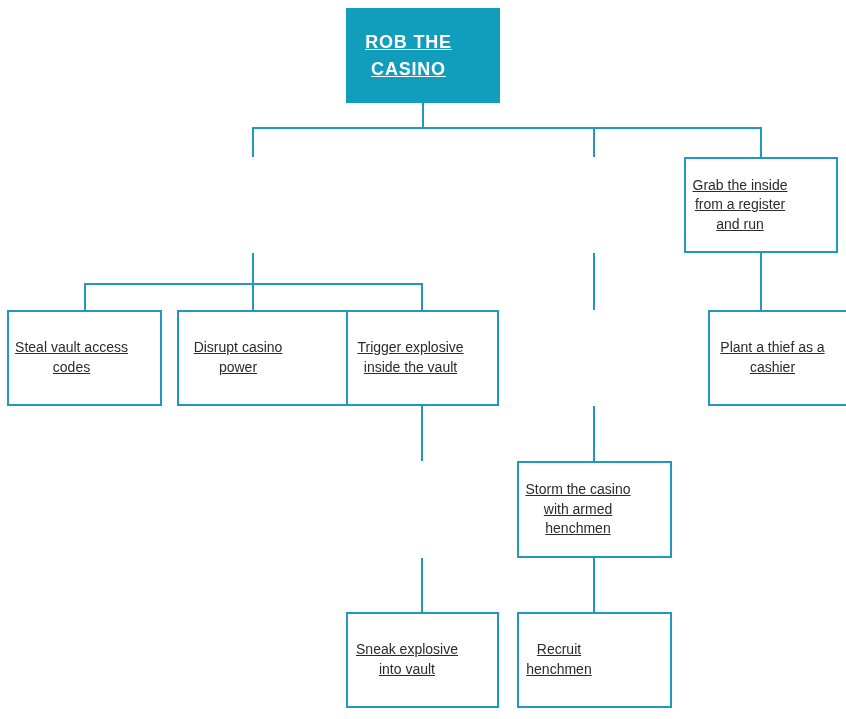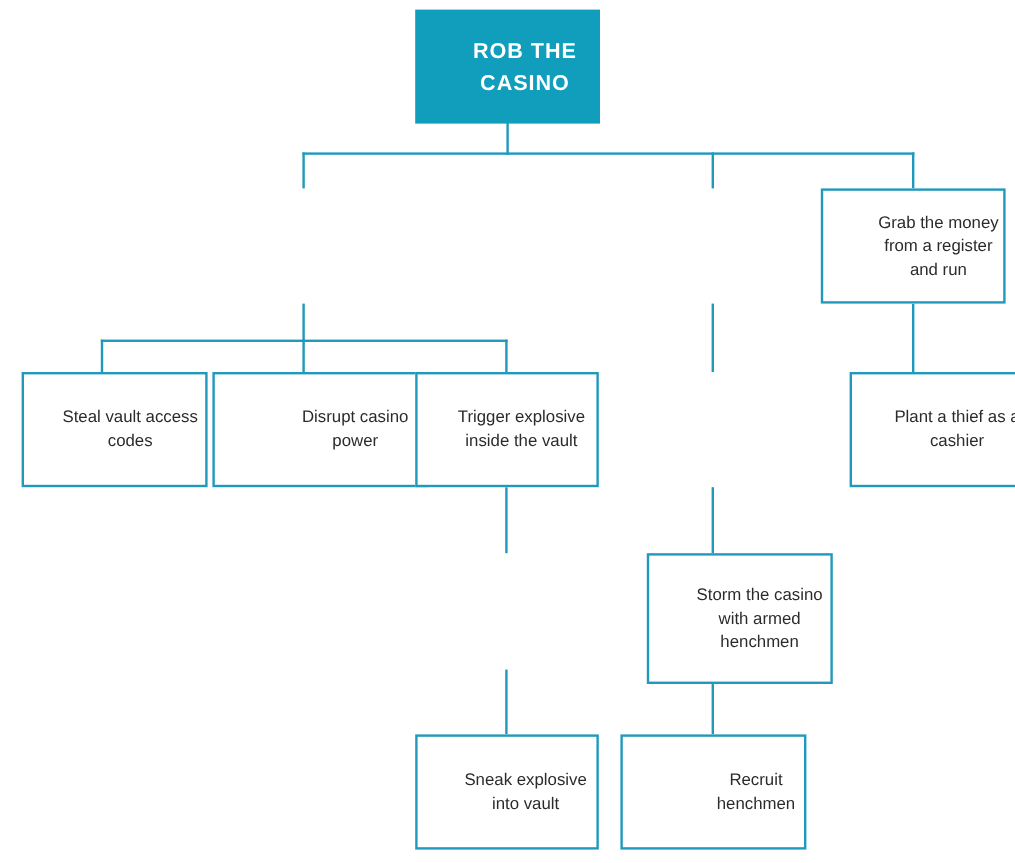--- a/index.html
+++ b/index.html
@@ -15,25 +15,26 @@
     font-family: "Liberation Sans", "DejaVu Sans", sans-serif;
     overflow: hidden;
   }
   .box {
     position: absolute;
     box-sizing: border-box;
     background: #ffffff;
     border: 2px solid #2199bc;
     display: flex;
     align-items: center;
-    justify-content: flex-end;
+    justify-content: flex-start;
     text-align: center;
     color: #2b2b2b;
     font-size: 14px;
     line-height: 1.4;
+    text-decoration: underline;
   }
   .box .label {
     display: inline-block;
     max-width: 125px;
   }
   .box.root {
     background: #119dbc;
     border: none;
     color: #ffffff;
     font-weight: bold;
@@ -75,42 +76,42 @@
   <div class="vline" style="left:421px; top:558px; width:2px; height:54px"></div>
   <div class="vline" style="left:593px; top:558px; width:2px; height:54px"></div>
 
   <div class="box root" style="left:346px; top:8px; width:154px; height:95px">
     <span class="label">ROB THE CASINO</span>
   </div>
 
 
 
   <div class="box" style="left:684px; top:157px; width:154px; height:96px">
-    <span class="label w108">Grab the money from a register and run</span>
+    <span class="label w108">Grab the inside from a register and run</span>
   </div>
 
-  <div class="box" style="left:18px; top:310px; width:155px; height:96px">
+  <div class="box" style="left:7px; top:310px; width:155px; height:96px">
     <span class="label">Steal vault access codes</span>
   </div>
 
   <div class="box" style="left:177px; top:310px; width:180px; height:96px">
     <span class="label w118">Disrupt casino power</span>
   </div>
 
   <div class="box" style="left:346px; top:310px; width:153px; height:96px">
     <span class="label">Trigger explosive inside the vault</span>
   </div>
 
 
   <div class="box" style="left:708px; top:310px; width:154px; height:96px">
     <span class="label">Plant a thief as a cashier</span>
   </div>
 
 
-  <div class="box" style="left:539px; top:461px; width:155px; height:109px">
+  <div class="box" style="left:517px; top:461px; width:155px; height:97px">
     <span class="label w118">Storm the casino with armed henchmen</span>
   </div>
 
   <div class="box" style="left:346px; top:612px; width:153px; height:96px">
     <span class="label w118">Sneak explosive into vault</span>
   </div>
 
   <div class="box" style="left:517px; top:612px; width:155px; height:96px">
     <span class="label w80">Recruit henchmen</span>
   </div>

